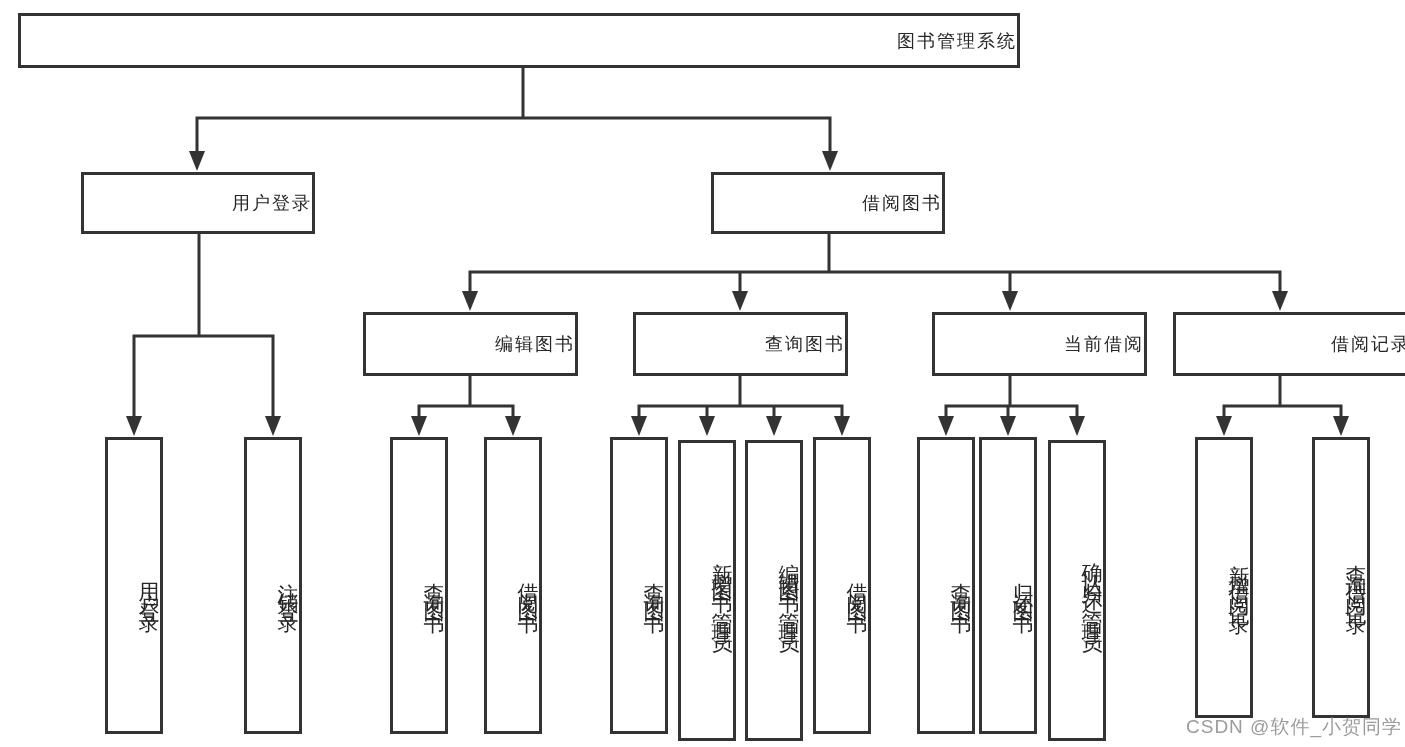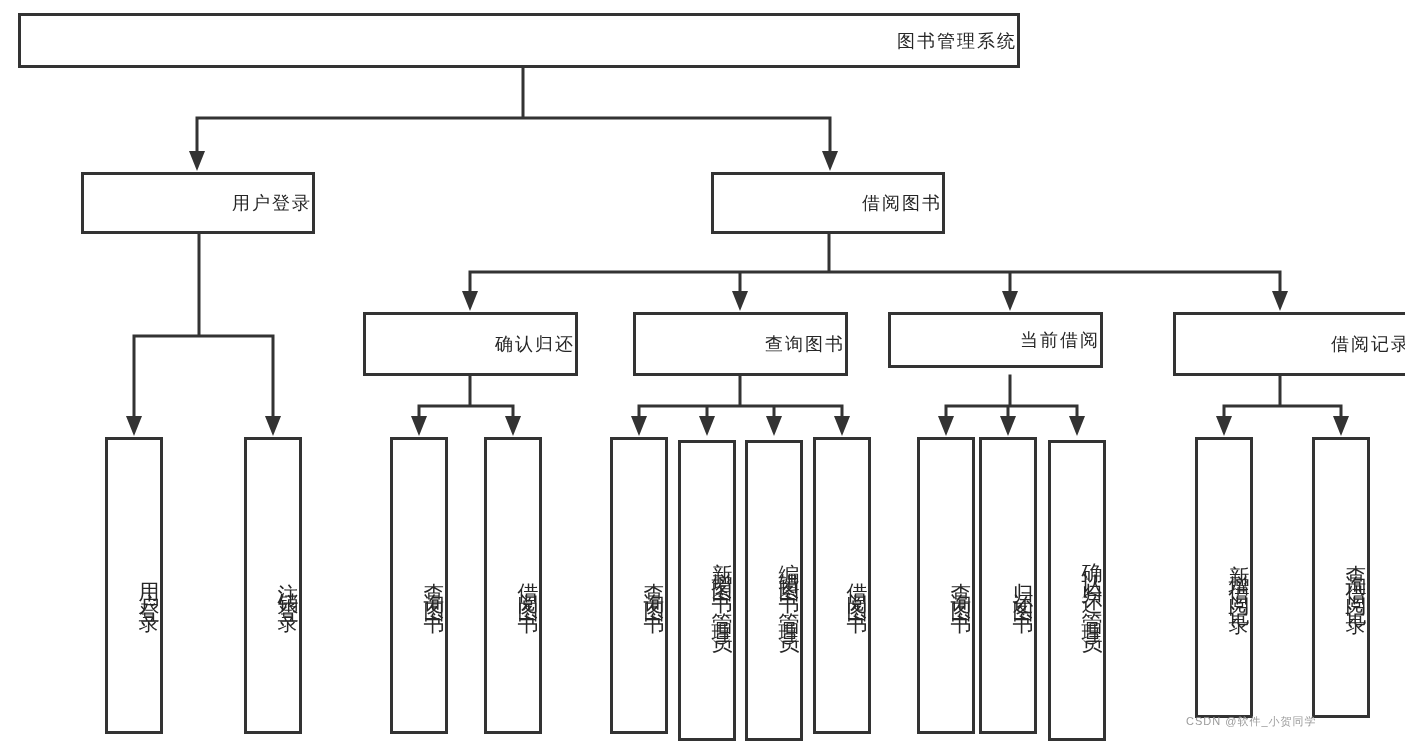--- a/index.html
+++ b/index.html
@@ -33,21 +33,21 @@
   .vt{
     writing-mode:vertical-rl;
     font-size:21px;
     letter-spacing:10px;
     line-height:1;
     white-space:nowrap;
   }
   .watermark{
     position:absolute;
     left:1186px;top:714px;
-    font-size:11px;
+    font-size:19px;
     letter-spacing:1px;
     color:var(--wm);
     text-shadow:1px 1px 0 #ffffff;
     white-space:nowrap;
   }
 </style>
 </head>
 <body>
 
 <div class="stage">
@@ -97,26 +97,26 @@
   </div>
 
   <div class="box" style="left:81px;top:172px;width:234px;height:62px">
     <span class="ht">用户登录</span>
   </div>
   <div class="box" style="left:711px;top:172px;width:234px;height:62px">
     <span class="ht">借阅图书</span>
   </div>
 
   <div class="box" style="left:363px;top:312px;width:215px;height:64px">
-    <span class="ht">确认归还</span>
+    <span class="ht">编辑图书</span>
   </div>
   <div class="box" style="left:633px;top:312px;width:215px;height:64px">
     <span class="ht">查询图书</span>
   </div>
-  <div class="box" style="left:888px;top:312px;width:215px;height:56px">
+  <div class="box" style="left:932px;top:312px;width:215px;height:64px">
     <span class="ht">当前借阅</span>
   </div>
   <div class="box" style="left:1173px;top:312px;width:241px;height:64px">
     <span class="ht">借阅记录</span>
   </div>
 
   <div class="box" style="left:105px;top:437px;width:58px;height:297px">
     <span class="vt">用户登录</span>
   </div>
   <div class="box" style="left:244px;top:437px;width:58px;height:297px">

